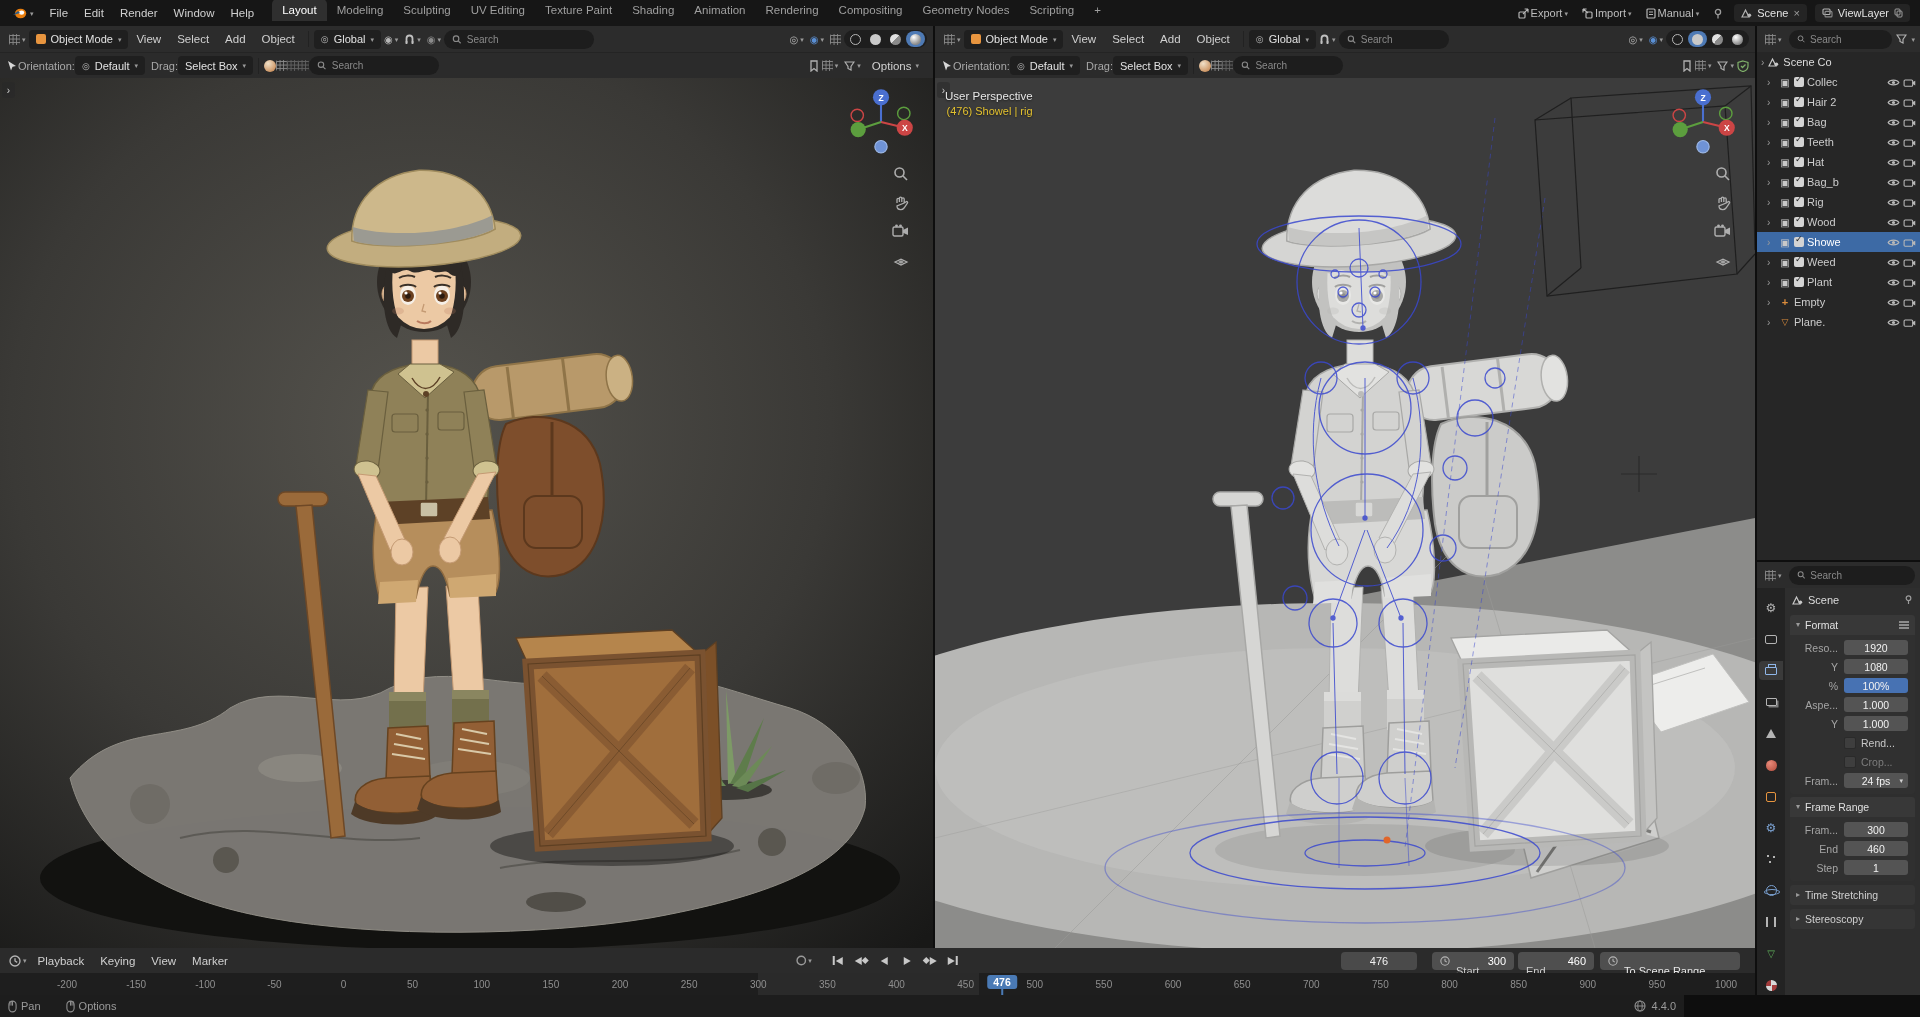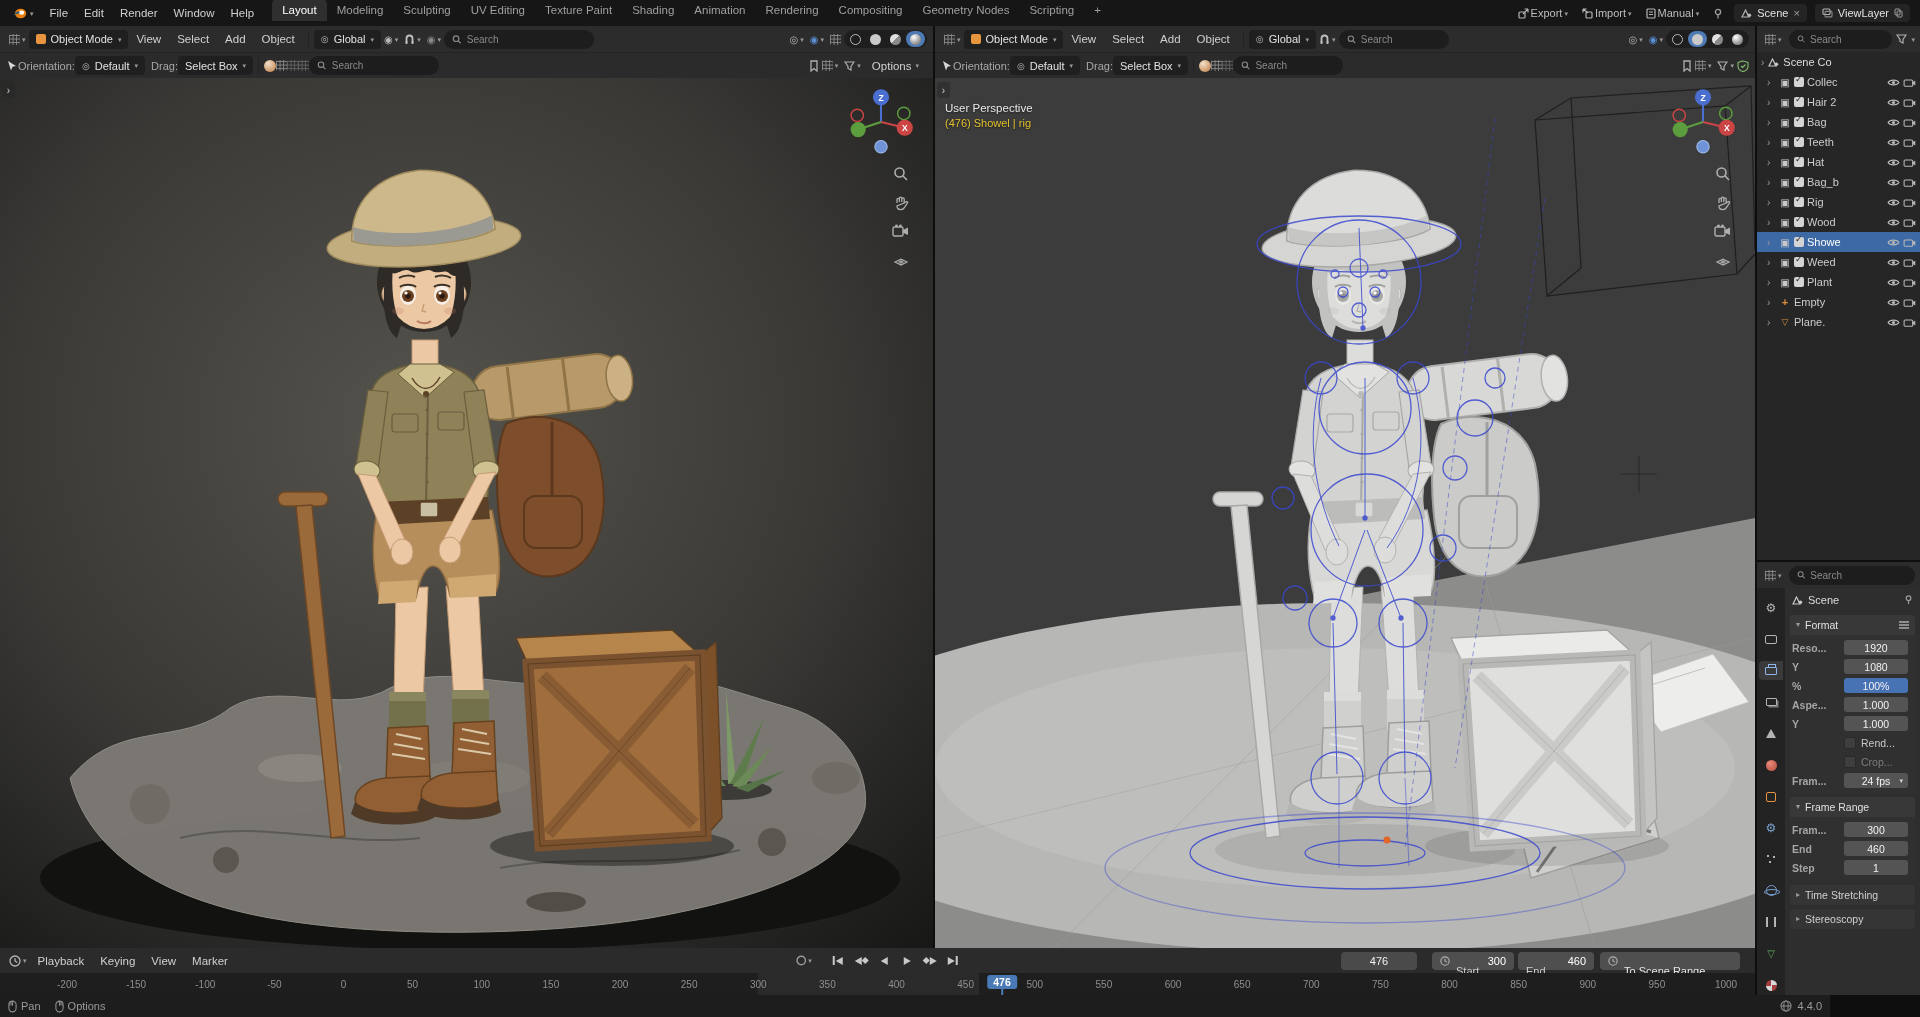--- a/index.html
+++ b/index.html
@@ -36,21 +36,21 @@
   #topbar-right .pill { background:#242424; height:18px; }
 
   
   .viewport { position:absolute; top:26px; bottom:69px; background:#2b2b2b; overflow:hidden; }
   #vpL { left:0; width:933px; }
   #vpR { left:935px; width:820px; }
   .vp-h1, .vp-h2 { height:26px; background:#2c2c2c; display:flex; align-items:center; padding:0 6px; gap:0; position:relative; z-index:5; }
   .vp-h2 { border-top:1px solid #242424; background:#2b2b2b; }
   .vp-canvas { position:absolute; left:0; top:52px; right:0; bottom:0; }
   .vp-canvas svg.scene { position:absolute; inset:0; width:100%; height:100%; }
-  .vp-overlay-text { position:absolute; left:10px; top:24px; z-index:4; pointer-events:none; }
+  .vp-overlay-text { position:absolute; left:10px; top:12px; z-index:4; pointer-events:none;text-align:right; }
   .vp-overlay-text .t1 { color:#e8e8e8; font-size:11.5px; text-shadow:0 1px 2px rgba(0,0,0,.6); }
   .vp-overlay-text .t2 { color:#e3c12f; font-size:11px; margin-top:3px; text-shadow:0 1px 2px rgba(0,0,0,.6); }
   .tool-expand { position:absolute; left:2px; top:4px; z-index:4; color:#cfcfcf; background:rgba(40,40,40,.55);
                  border-radius:3px; width:13px; height:16px; display:flex; align-items:center; justify-content:center; font-size:10px; }
   .nav-gizmo { position:absolute; right:14px; top:6px; width:76px; height:76px; z-index:4; }
   .gz { fill:#fff; font-size:9px; font-weight:bold; text-anchor:middle; font-family:"Liberation Sans",sans-serif; }
   .vp-tools { position:absolute; right:24px; top:88px; z-index:4; display:flex; flex-direction:column; gap:13px; align-items:center; }
   .vp-tools svg { opacity:.85; }
 
   .shade-group { background:#1e1e1e; border-radius:9px; display:flex; align-items:center; padding:1px 2px; gap:1px; }
@@ -85,21 +85,21 @@
   .ptab { width:24px; height:20px; display:flex; align-items:center; justify-content:center; border-radius:4px 0 0 4px; }
   .ptab.active { background:#3a3a3a; }
   .pcontent { position:absolute; left:28px; right:0; top:26px; bottom:0; }
   .breadcrumb-row { height:24px; display:flex; align-items:center; gap:5px; padding:0 7px; color:#dcdcdc; }
   .ppanel-h { height:20px; margin:3px 5px 0; background:#383838; border-radius:3px 3px 0 0;
               display:flex; align-items:center; gap:5px; padding:0 6px; color:#e0e0e0; font-size:10.5px; }
   .ppanel-collapsed { height:20px; margin:4px 5px 0; background:#353535; border-radius:3px;
               display:flex; align-items:center; gap:5px; padding:0 6px; color:#d0d0d0; font-size:10.5px; }
   .pbody { padding:3px 0 4px; background:#303030; margin:0 5px; border-radius:0 0 3px 3px; }
   .prow { display:flex; align-items:center; height:19px; padding:0 7px 0 2px; gap:6px; }
-  .plabel { flex:0 0 46px; text-align:left; color:#a5a5a5; font-size:10.5px; white-space:nowrap; overflow:hidden;font-weight:bold; }
+  .plabel { flex:0 0 46px; text-align:right; color:#a5a5a5; font-size:10.5px; white-space:nowrap; overflow:hidden; }
   .pval { flex:1; height:15px; background:#545454; border-radius:3px; color:#f2f2f2; font-size:10.5px;
           display:flex; align-items:center; justify-content:center; position:relative; white-space:nowrap; overflow:hidden; }
   .prow.accent .pval { background:#4772b3; }
   .prow[data-kind="check"] .pval { background:none; justify-content:flex-start; gap:5px; color:#c8c8c8; }
   .prow[data-kind="check"] .pval::before { content:""; width:10px; height:10px; background:#3e3e3e;
           border:1px solid #2a2a2a; border-radius:2px; flex:none; }
   .prow.disabled .pval { color:#7d7d7d; }
   .prow[data-kind="dropdown"] .pval::after { content:"▾"; font-size:7px; color:#d5d5d5; position:absolute; right:5px; }
 
   
@@ -139,22 +139,22 @@
   #tl-ruler { position:relative; height:22px; background:#1e1e1e; overflow:hidden; }
   #tl-band { position:absolute; left:758px; width:221px; top:0; bottom:0; background:#2a2a2a; }
   #tl-ticks { position:absolute; left:67px; right:29px; top:0; bottom:0; display:flex; justify-content:space-between; align-items:center; }
   .tick { width:0; display:flex; justify-content:center; overflow:visible; color:#8f8f8f; font-size:10px; white-space:nowrap; }
   #playhead { position:absolute; left:1002px; top:0; bottom:0; transform:translateX(-50%); display:flex; flex-direction:column; align-items:center; z-index:3; }
   #playhead .ph-pill { margin-top:2px; background:#4a7ab5; color:#fff; font-size:10.5px; font-weight:bold;
                        border-radius:3px; padding:1px 6px; }
   #playhead .ph-line { width:2px; flex:1; background:#4a7ab5; }
 
   
-  #statusbar { position:absolute; left:0; bottom:0; width:1830px; height:22px; background:#1d1d1d;
-               display:flex; align-items:center; padding:0 8px; gap:14px; color:#9a9a9a; }
+  #statusbar { position:absolute; left:0; bottom:0; width:1684px; height:22px; background:#1d1d1d;
+               display:flex; align-items:center; padding:0 8px; gap:25px; color:#9a9a9a; }
   #statusbar .right { margin-left:auto; display:flex; align-items:center; gap:6px; }
   .kmap { display:flex; align-items:center; gap:4px; }
 
   
   .pal-real { --skin:#ecc9a4; --skinS:#c49a73; --shirt:#8f8158; --shirtS:#6a5f3e; --collar:#cfc290;
     --shorts:#b68e5c; --shortsS:#8f6b40; --cuff:#cfa872; --belt:#5d4126; --buckle:#c9c0a4; --hair:#2e2a26;
     --hat:#cdb88b; --hatS:#a08c5e; --brim:#c2ad7f; --band:#9b9a92; --boot:#925f35; --bootS:#66421f;
     --sole:#4e3a27; --sock:#73704c; --sockT:#8a8660; --pack:#7e4e2c; --packS:#5c381d; --roll:#b8996a;
     --rollS:#8f7448; --rollCap:#cbb183; --crateF:#a06e3c; --crateT:#b5854c; --crateSide:#7c5028;
     --crateE:#7a5230; --crateX:#8a5c33; --crateLine:#5d3f22; --wood:#9a6a3a; --woodS:#6e4826;

